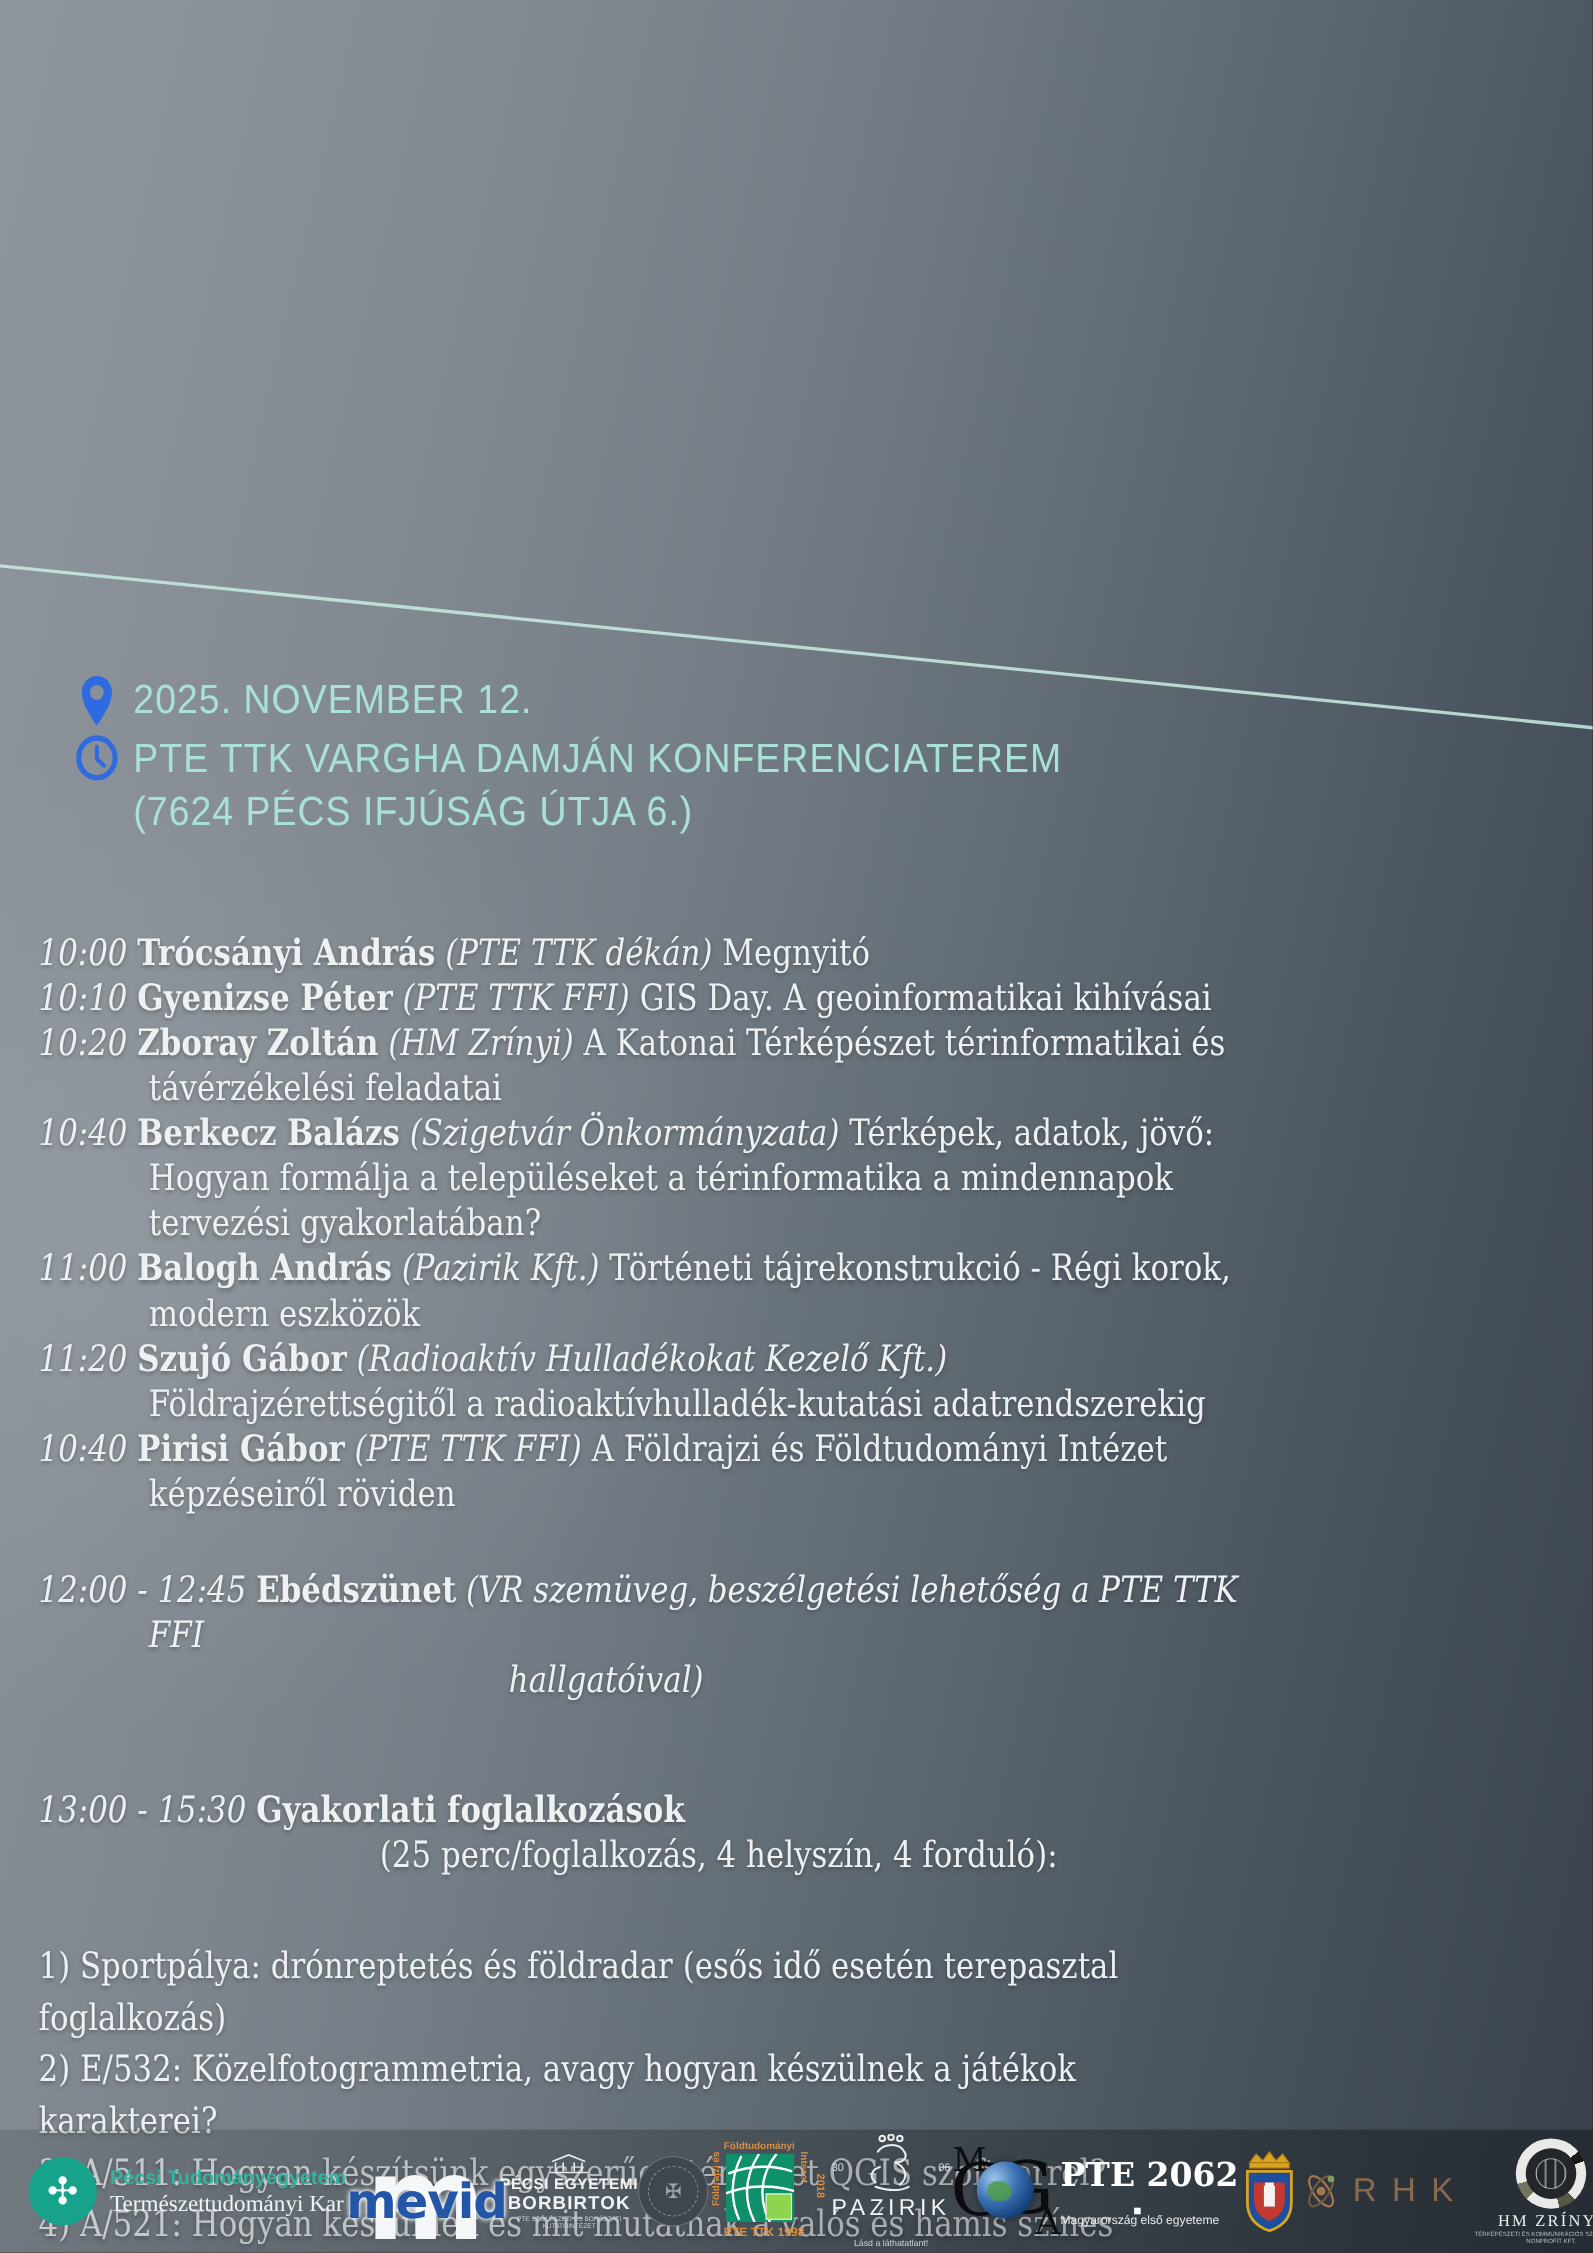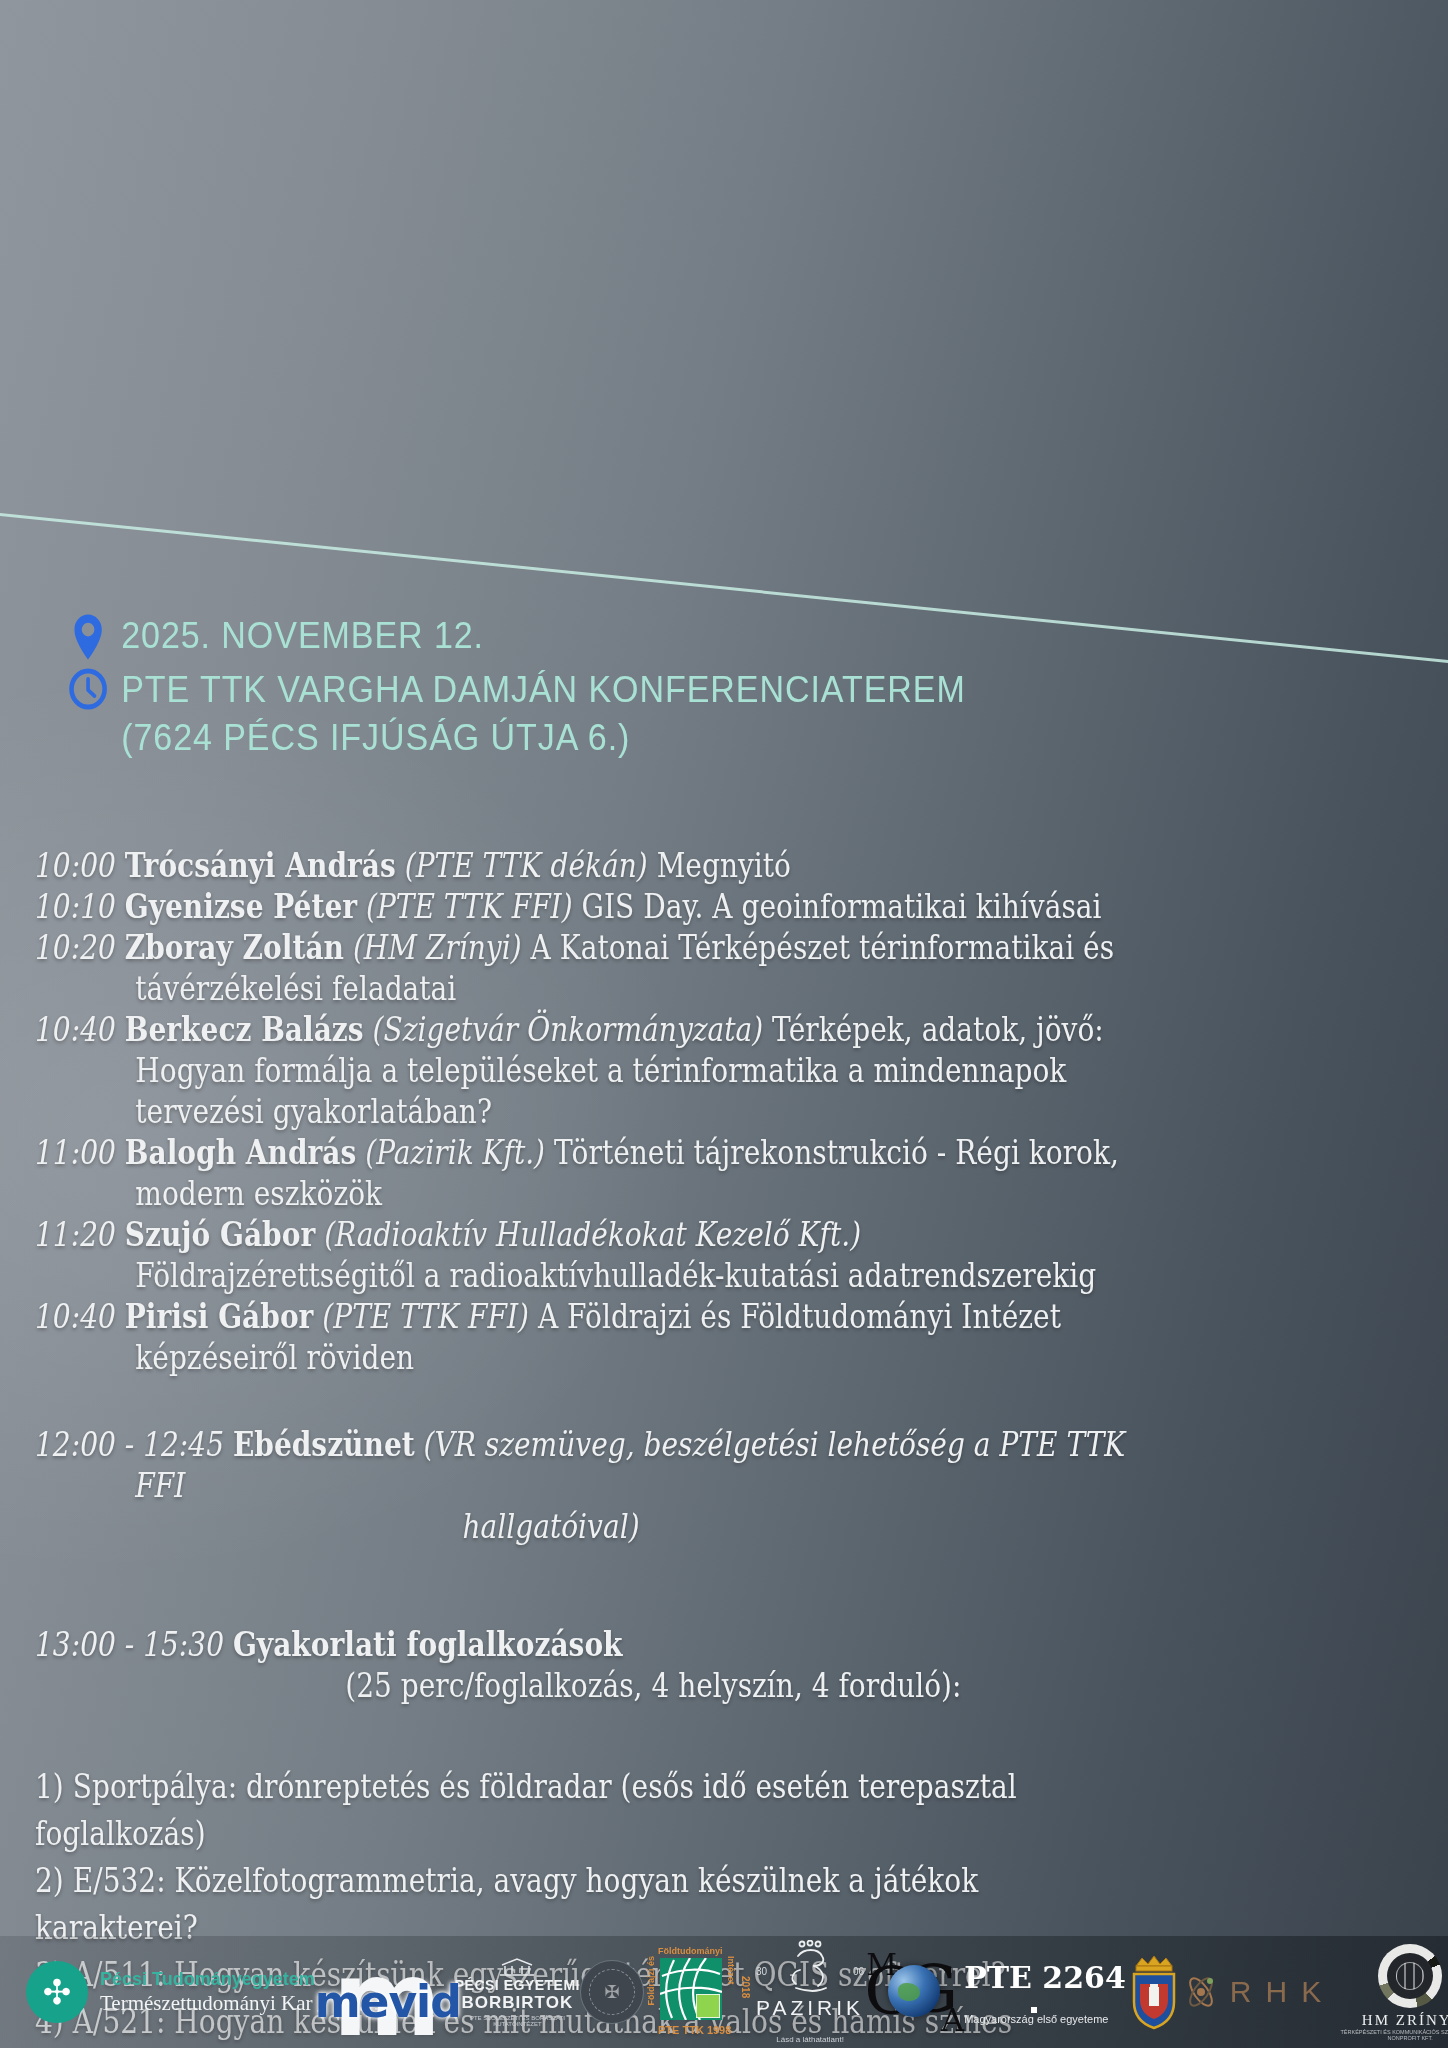--- a/index.html
+++ b/index.html
@@ -235,21 +235,21 @@
     <div class="logo mcga">
       <span class="lm">M</span>
       <span class="lc">C</span>
       <span class="lg">G</span>
       <div class="globe"></div>
       <div class="land"></div>
       <span class="la">A</span>
     </div>
 
     <div class="logo pte1367">
-      <div class="p1367-name">PTE 2264</div>
+      <div class="p1367-name">PTE 2062</div>
       <div class="p1367-tag">
         <span class="p1367-sq"></span>
         <span>Magyarország első egyeteme</span>
       </div>
     </div>
 
     <div class="logo">
       <svg width="56" height="76" viewBox="0 0 56 76">
         <path d="M10 12 L16 4 L22 10 L28 2 L34 10 L40 4 L46 12 Z" fill="#d9a520" stroke="#a87410" stroke-width="1"></path>
         <rect x="10" y="12" width="36" height="5" fill="#d9a520" stroke="#a87410" stroke-width="1"></rect>

